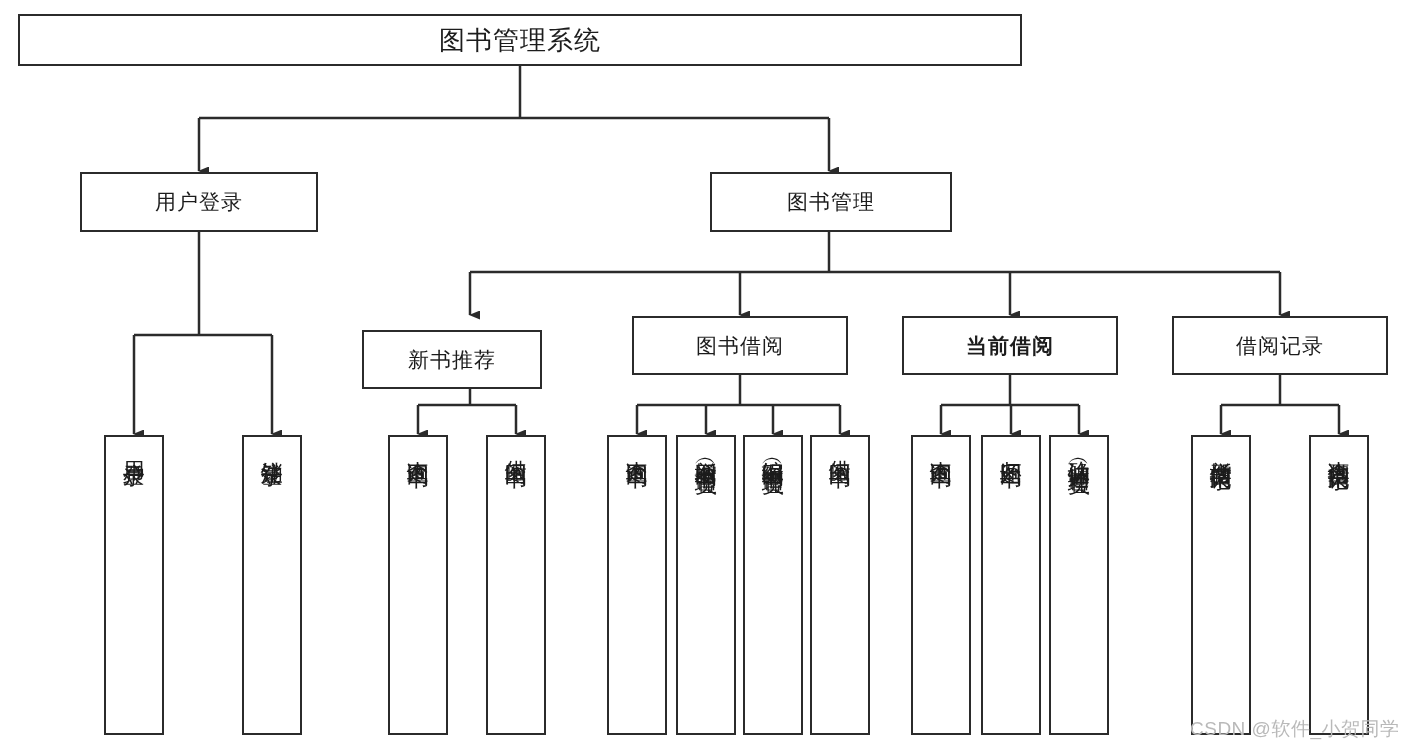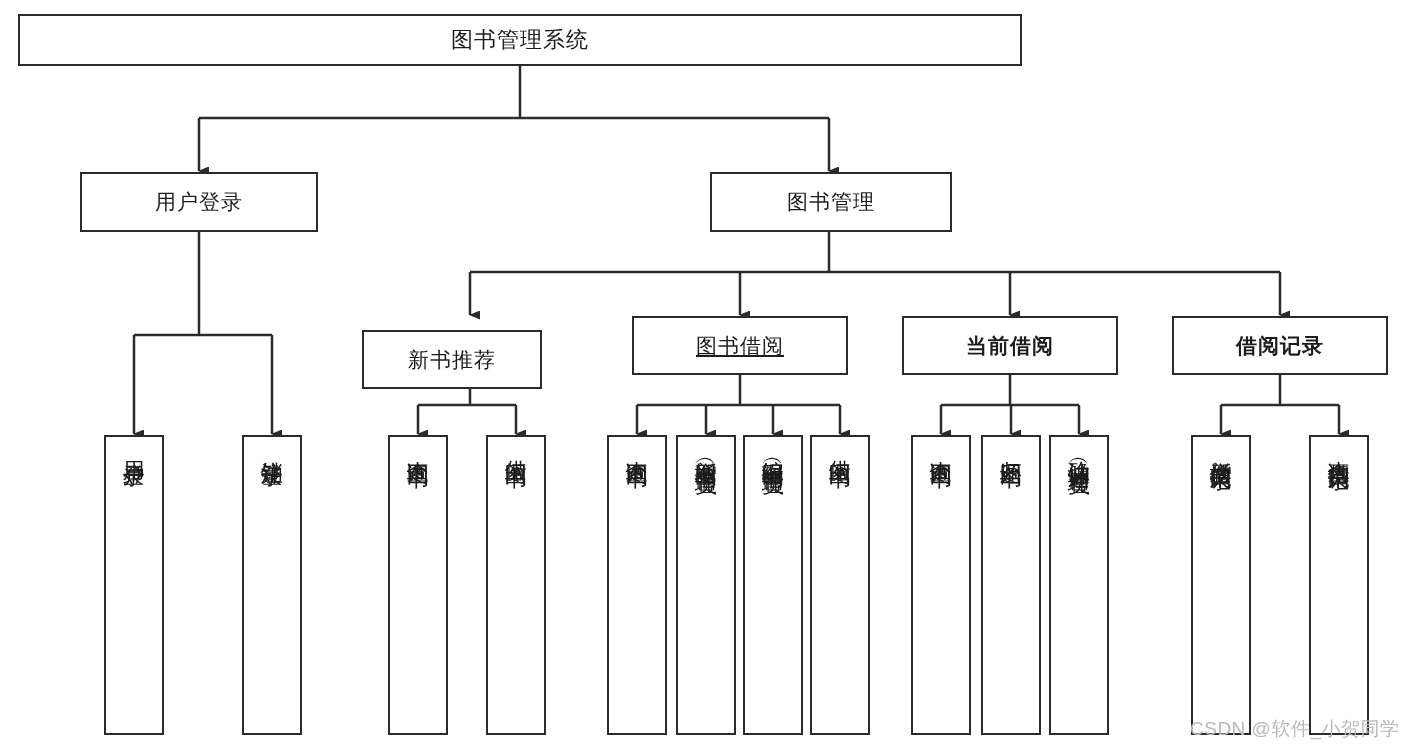--- a/index.html
+++ b/index.html
@@ -47,21 +47,21 @@
   .node.vertical .vtext {
     writing-mode: vertical-rl;
     text-orientation: upright;
     font-size: 22px;
     line-height: 1.06;
     letter-spacing: 2px;
     white-space: nowrap;
     display: block;
   }
   .node.root {
-    font-size: 22px;
+    font-size: 26px;
   }
   .watermark {
     position: absolute;
     font-size: 19px;
     color: #b9b9b9;
     white-space: nowrap;
     letter-spacing: 0.5px;
   }
 </style>
 </head>
@@ -108,23 +108,23 @@
         <line x1="1221" y1="405" x2="1339" y2="405" stroke="#2b2b2b" stroke-width="2.5"></line>
         <line x1="1221" y1="405" x2="1221" y2="434" stroke="#2b2b2b" stroke-width="2.5" marker-end="url(#arrowhead)"></line>
         <line x1="1339" y1="405" x2="1339" y2="434" stroke="#2b2b2b" stroke-width="2.5" marker-end="url(#arrowhead)"></line>
       </g>
   </svg>
   <div id="node-layer">
       <div class="node horizontal root" style="left: 18px; top: 14px; width: 1004px; height: 52px;">图书管理系统</div>
       <div class="node horizontal" style="left: 80px; top: 172px; width: 238px; height: 60px;">用户登录</div>
       <div class="node horizontal" style="left: 710px; top: 172px; width: 242px; height: 60px;">图书管理</div>
       <div class="node horizontal" style="left: 362px; top: 330px; width: 180px; height: 59px;">新书推荐</div>
-      <div class="node horizontal" style="left: 632px; top: 316px; width: 216px; height: 59px; text-decoration: underline;">图书借阅</div>
+      <div class="node horizontal" style="left: 632px; top: 316px; width: 216px; height: 59px;">图书借阅</div>
       <div class="node horizontal" style="left: 902px; top: 316px; width: 216px; height: 59px; font-weight: bold;">当前借阅</div>
-      <div class="node horizontal" style="left: 1172px; top: 316px; width: 216px; height: 59px; font-weight: bold;">借阅记录</div>
+      <div class="node horizontal" style="left: 1172px; top: 316px; width: 216px; height: 59px;">借阅记录</div>
       <div class="node vertical" style="left: 104px; top: 435px; width: 60px; height: 300px;">
         <span class="vtext">用户登录</span>
       </div>
       <div class="node vertical" style="left: 242px; top: 435px; width: 60px; height: 300px;">
         <span class="vtext">注销登录</span>
       </div>
       <div class="node vertical" style="left: 388px; top: 435px; width: 60px; height: 300px;">
         <span class="vtext">查询图书</span>
       </div>
       <div class="node vertical" style="left: 486px; top: 435px; width: 60px; height: 300px;">

